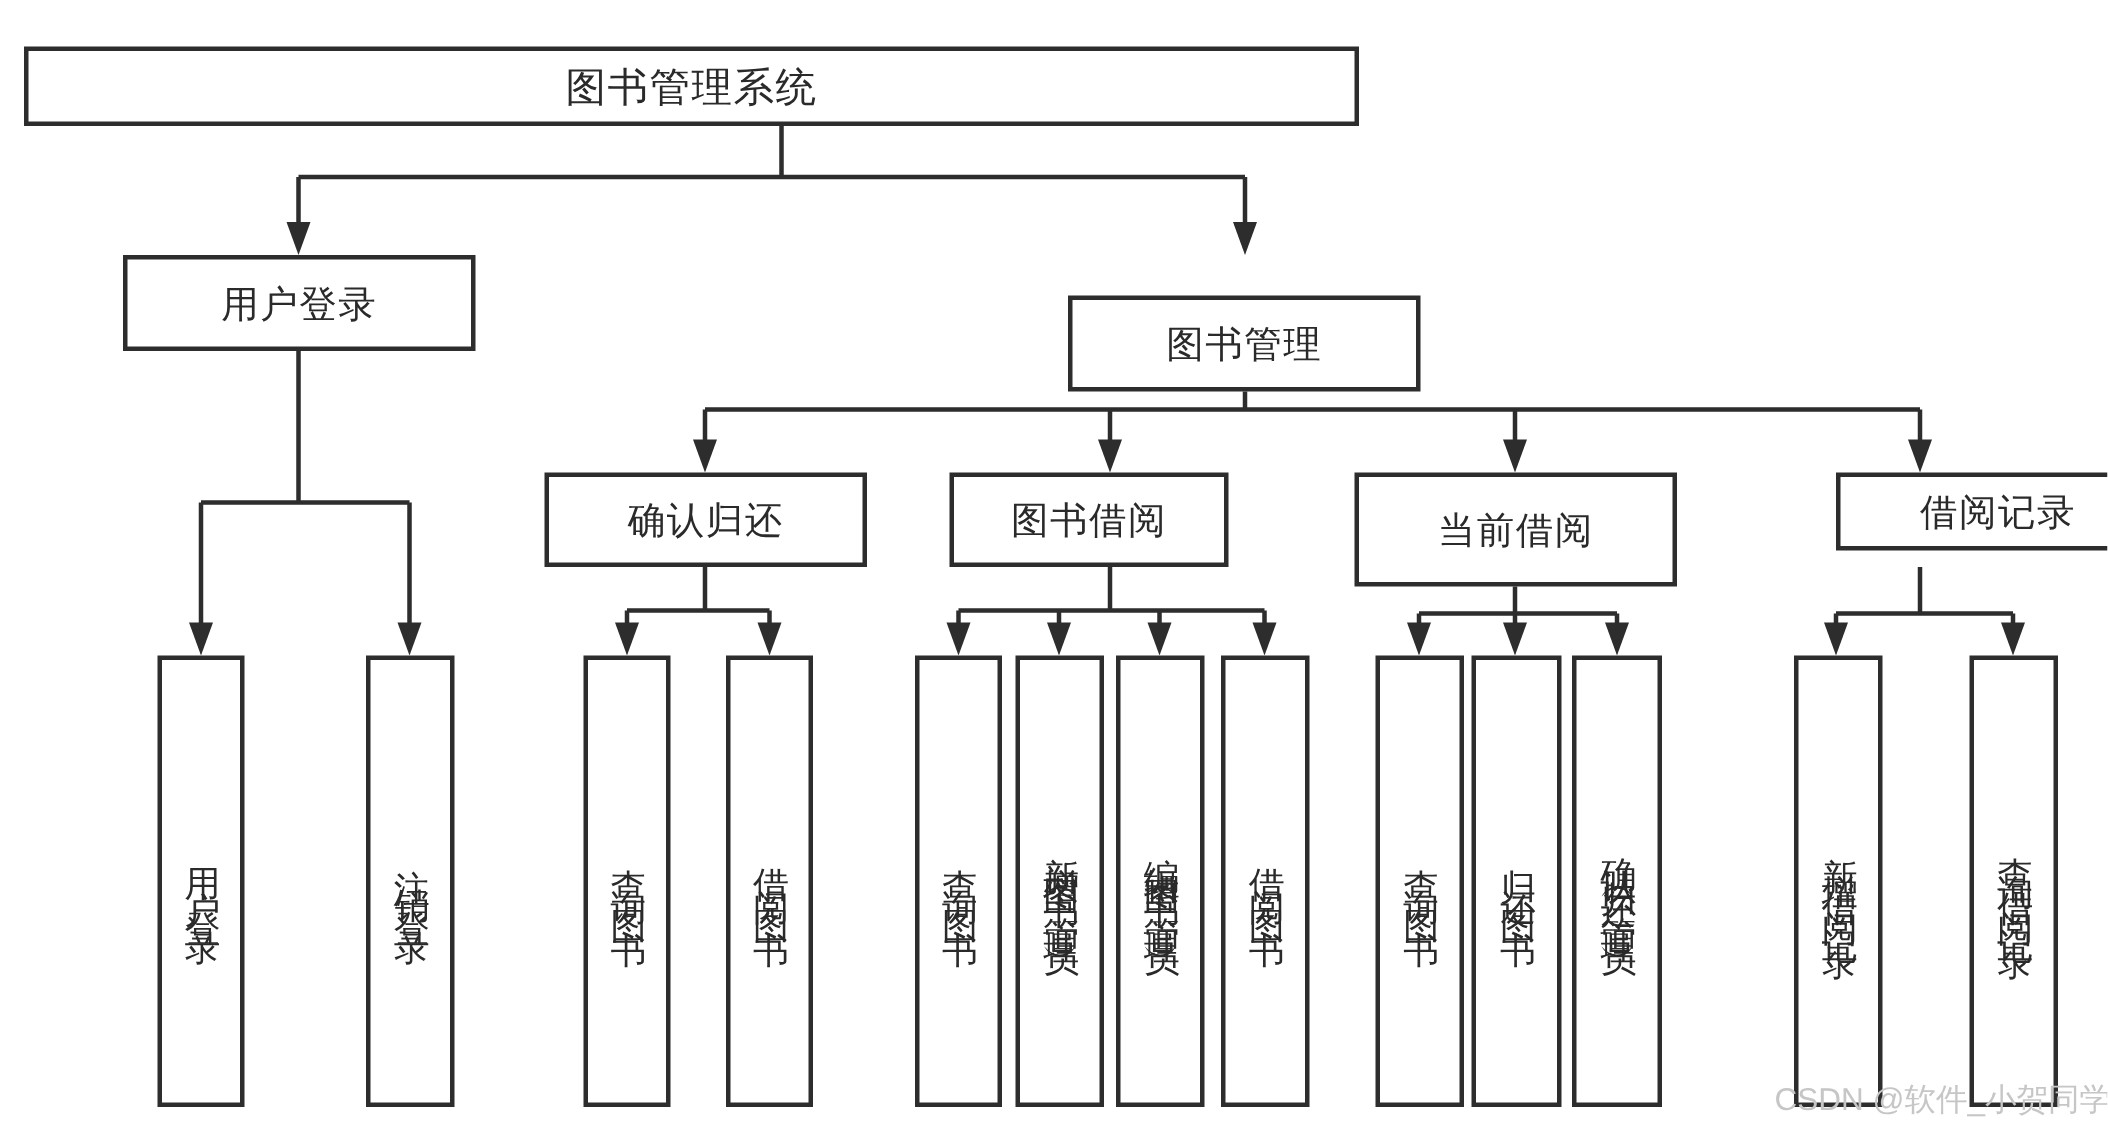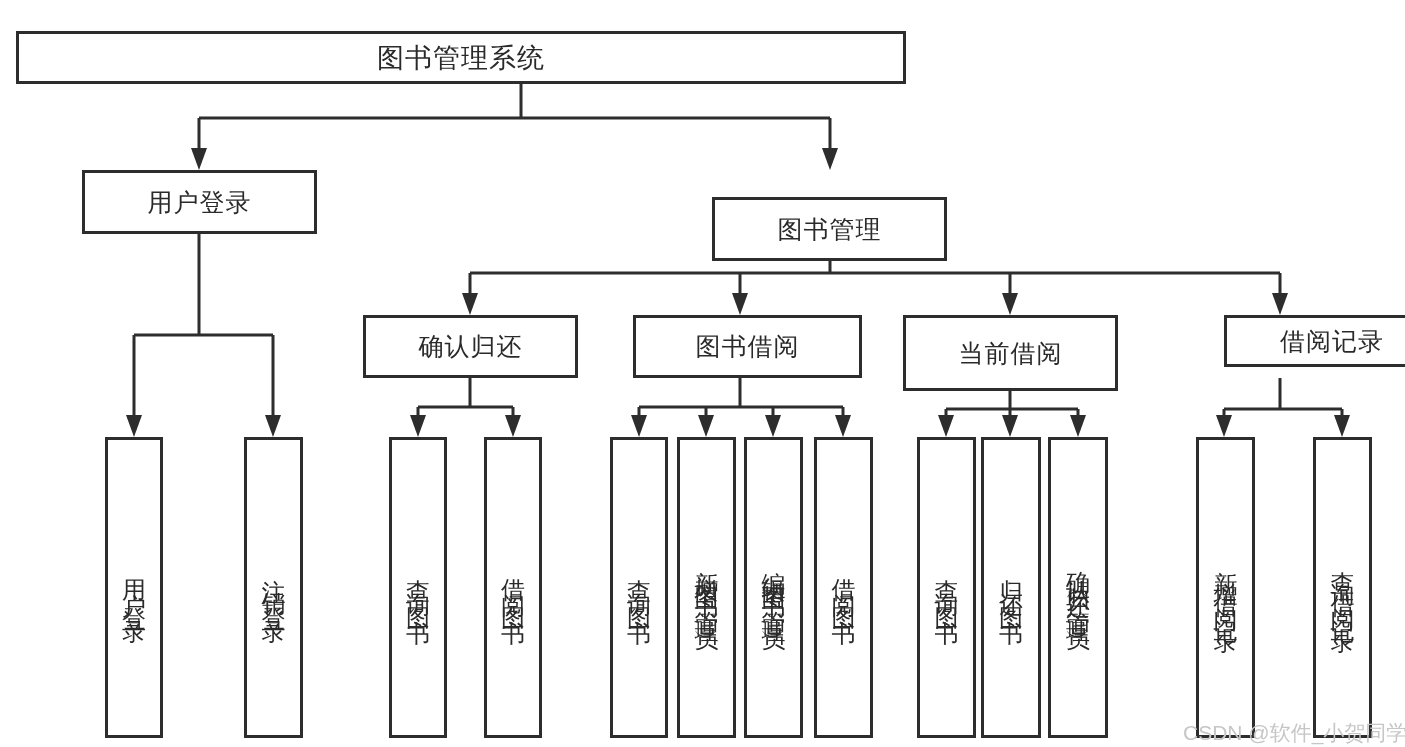--- a/index.html
+++ b/index.html
@@ -130,21 +130,21 @@
   <div class="node" style="left:82px; top:170px; width:235px; height:64px;">
     <span class="hlabel">用户登录</span>
   </div>
   <div class="node" style="left:712px; top:171px; width:235px; height:64px;margin-top:26px;">
     <span class="hlabel">图书管理</span>
   </div>
 
   <div class="node" style="left:363px; top:315px; width:215px; height:63px;">
     <span class="hlabel">确认归还</span>
   </div>
-  <div class="node" style="left:633px; top:315px; width:229px; height:63px;">
+  <div class="node" style="left:633px; top:315px; width:186px; height:63px;">
     <span class="hlabel">图书借阅</span>
   </div>
   <div class="node" style="left:903px; top:315px; width:215px; height:76px;">
     <span class="hlabel">当前借阅</span>
   </div>
   <div class="node" style="left:1224px; top:315px; width:216px; height:52px;">
     <span class="hlabel">借阅记录</span>
   </div>
 
   <div class="node vnode" style="left:105px; top:437px; width:58px; height:301px;">

